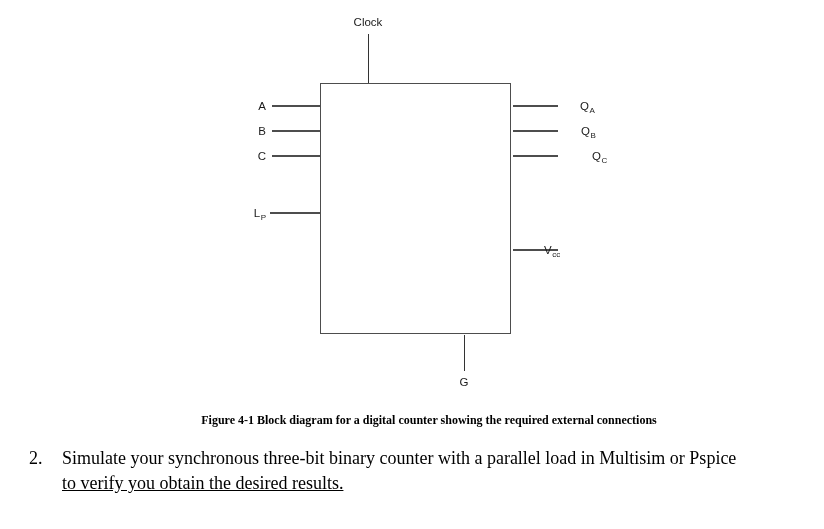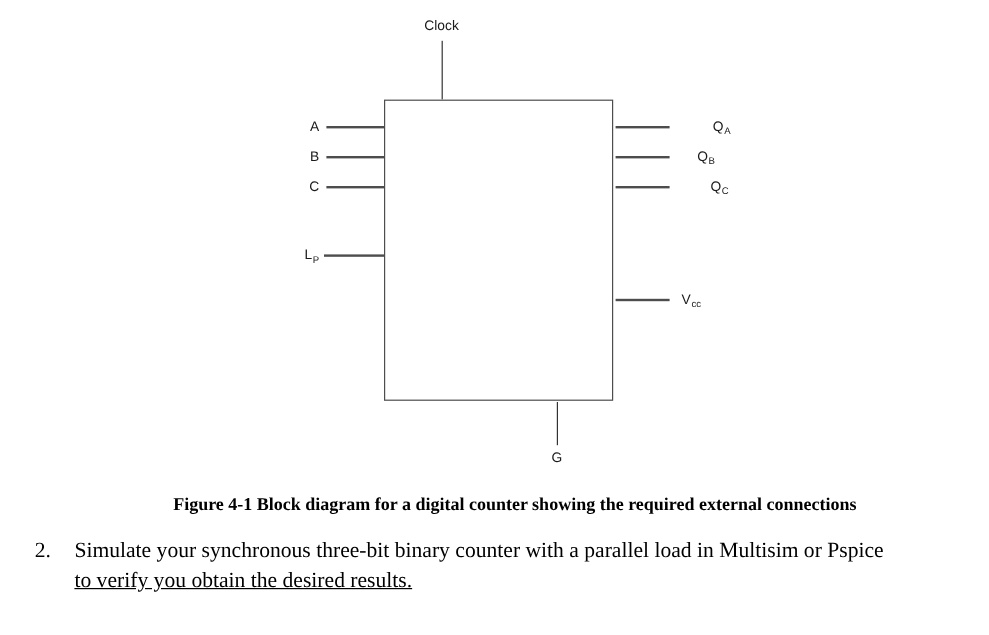--- a/index.html
+++ b/index.html
@@ -47,21 +47,21 @@
   .pl-right-align { text-align: right; }
   .center-x { transform: translateX(-50%); }
   
   .caption {
     position: absolute;
     left: 34px; right: 0;
     top: 413px;
     text-align: center;
     font-family: "Liberation Serif", serif;
     font-weight: bold;
-    font-size: 15px;
+    font-size: 12px;
     color: #000000;
     white-space: nowrap;
   }
   .instr-num {
     position: absolute;
     left: 29px; top: 447px;
     font-family: "Liberation Serif", serif;
     font-size: 18px;
     line-height: 22px;
     color: #000000;
@@ -96,30 +96,30 @@
     <div class="pin-label pl-right-align" style="left:230px; width:36px; top:123px;">B</div>
     <div class="hwire" style="left:272px; top:130px; width:48px;"></div>
 
     <div class="pin-label pl-right-align" style="left:230px; width:36px; top:148px;">C</div>
     <div class="hwire" style="left:272px; top:155px; width:48px;"></div>
 
     <div class="pin-label pl-right-align" style="left:230px; width:36px; top:205px;"><span>L</span><span class="sub">P</span></div>
     <div class="hwire" style="left:270px; top:212px; width:50px;"></div>
 
     <div class="hwire" style="left:513px; top:105px; width:45px;"></div>
-    <div class="pin-label" style="left:594px; top:98px;"><span>Q</span><span class="sub">A</span></div>
+    <div class="pin-label" style="left:580px; top:98px;"><span>Q</span><span class="sub">A</span></div>
 
     <div class="hwire" style="left:513px; top:130px; width:45px;"></div>
     <div class="pin-label" style="left:568px; top:123px;margin-left:13px;"><span>Q</span><span class="sub">B</span></div>
 
     <div class="hwire" style="left:513px; top:155px; width:45px;"></div>
     <div class="pin-label" style="left:568px; top:148px;margin-left:24px;"><span>Q</span><span class="sub">C</span></div>
 
     <div class="hwire" style="left:513px; top:249px; width:45px;"></div>
-    <div class="pin-label" style="left:568px; top:242px;"><span>V</span><span class="sub">cc</span></div>
+    <div class="pin-label" style="left:544px; top:242px;"><span>V</span><span class="sub">cc</span></div>
 
     <div class="vwire" style="left:463.5px; top:335px; height:36px;"></div>
     <div class="pin-label center-x" style="left:464px; top:374px;">G</div>
 
   </div>
 
   <div class="caption">Figure 4-1 Block diagram for a digital counter showing the required external connections</div>
 
   <div>
     <span class="instr-num">2.</span>

